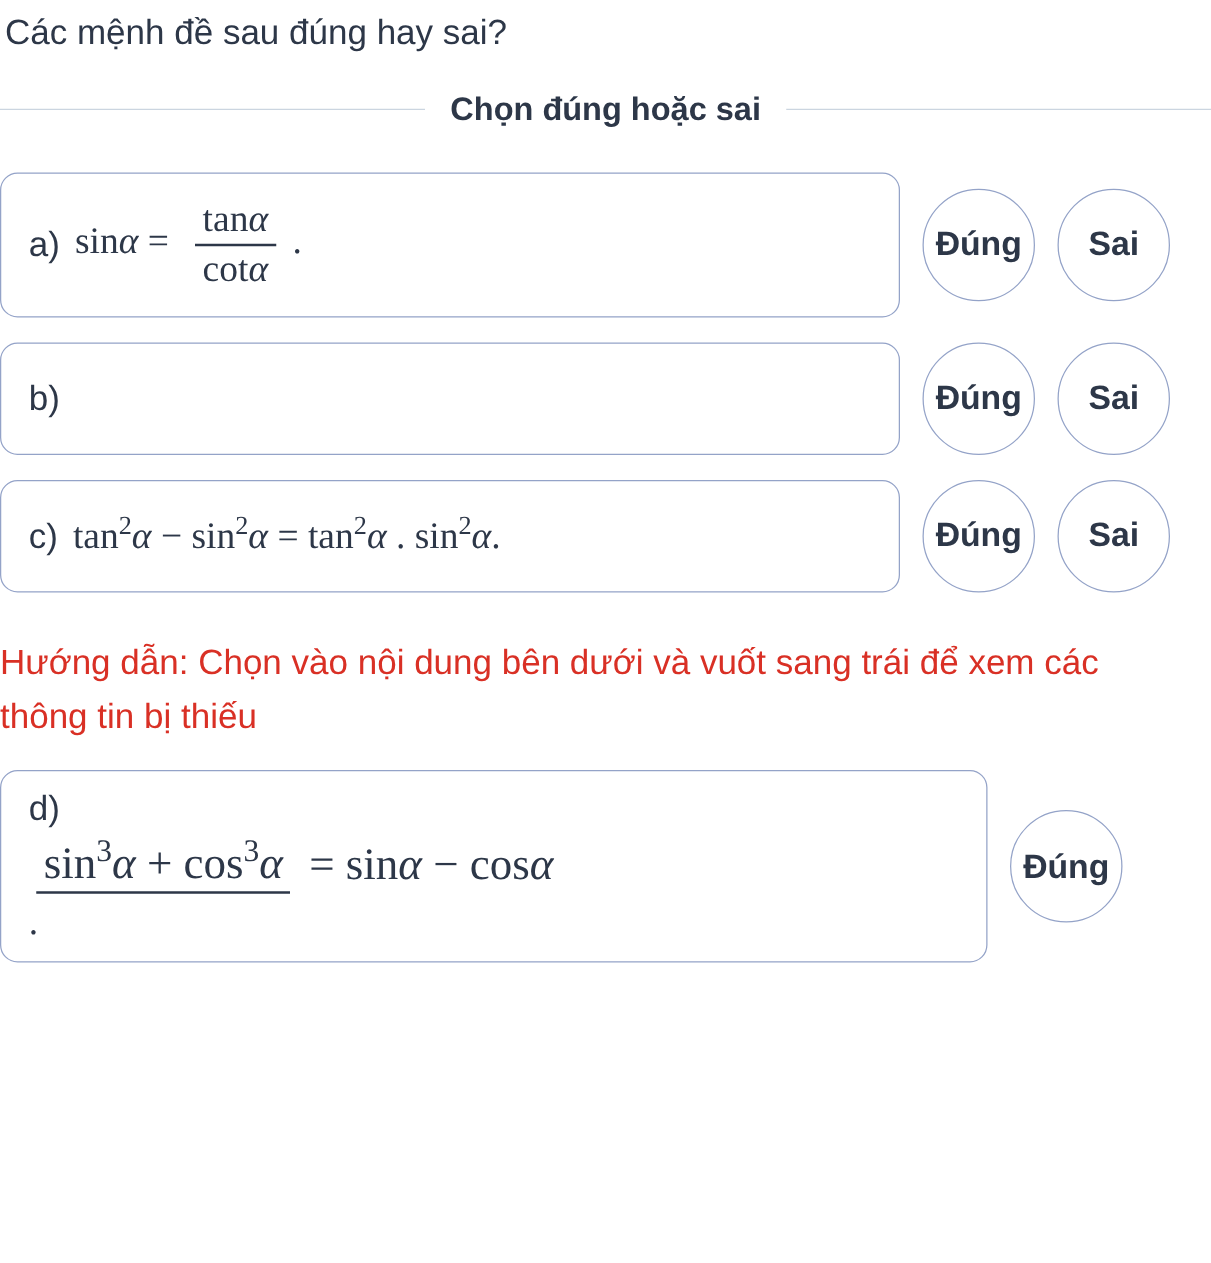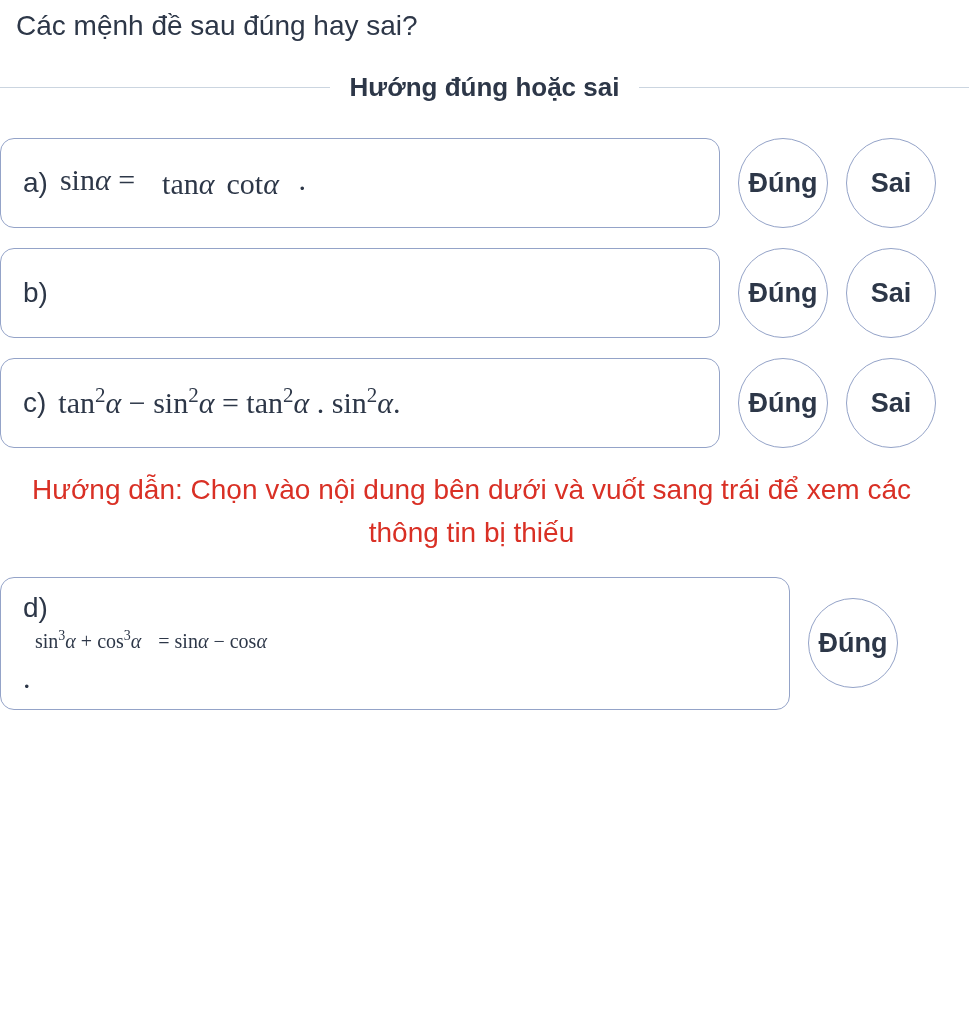--- a/index.html
+++ b/index.html
@@ -7,21 +7,21 @@
     font-family: Arial, Helvetica, sans-serif;
     width: 969px;
     background: #fff;
     color: #2d3748;
     padding: 10px 0;
   }
   .question-text {
     font-size: 28px;
     color: #2d3748;
     margin-bottom: 30px;
-    padding-left: 16px;
+    padding-left: 4px;
   }
   .divider-row {
     display: flex;
     align-items: center;
     margin-bottom: 35px;
   }
   .divider-line {
     flex: 1;
     height: 1px;
     background: #cbd5e0;
@@ -74,32 +74,32 @@
     font-size: 27px;
     font-weight: 600;
     color: #2d3748;
     cursor: pointer;
     flex-shrink: 0;
   }
   .hint-text {
     font-size: 28px;
     color: #d93025;
     line-height: 1.55;
-    margin: 20px 0 22px 0;
+    margin: 34px 0 22px 0;
     padding-right: 26px;
-    text-align: center;
   }
   .item-row.last .statement-box {
     flex: 0 0 790px;
     flex-direction: column;
     align-items: flex-start;
     padding: 14px 22px 14px 22px;
   }
   .frac {
     display: inline-flex;
+    flex-direction: column;
     align-items: center;
     vertical-align: middle;
     margin: 0 6px;
   }
   .frac .num, .frac .den {
     padding: 2px 6px;
   }
   .frac .bar {
     width: 100%;
     height: 1.5px;
@@ -108,38 +108,38 @@
   sup {
     font-size: 0.7em;
     vertical-align: super;
     line-height: 0;
   }
   .mathit { font-style: italic; }
   .rm { font-style: normal; }
   .eqline {
     display: flex;
     align-items: center;
-    font-size: 20px;
+    font-size: 36px;
     font-family: 'Times New Roman', serif;
     color: #2d3748;
     width: 100%;
   }
   .last-label-row {
     width: 100%;
     margin-bottom: 4px;
   }
 </style>
 </head>
 <body>
 
 <div class="question-text">Các mệnh đề sau đúng hay sai?</div>
 
 <div class="divider-row">
   <div class="divider-line"></div>
-  <div class="divider-label">Hướng đúng hoặc sai</div>
+  <div class="divider-label">Chọn đúng hoặc sai</div>
   <div class="divider-line"></div>
 </div>
 
 <div class="item-row">
   <div class="statement-box">
     <div class="statement-content" title="sinα = tanα / cotα .">
       <span class="item-label">a)</span>
       <span>
         <span class="rm">sin</span><span class="mathit">α</span>&nbsp;=&nbsp;
         <span class="frac">

